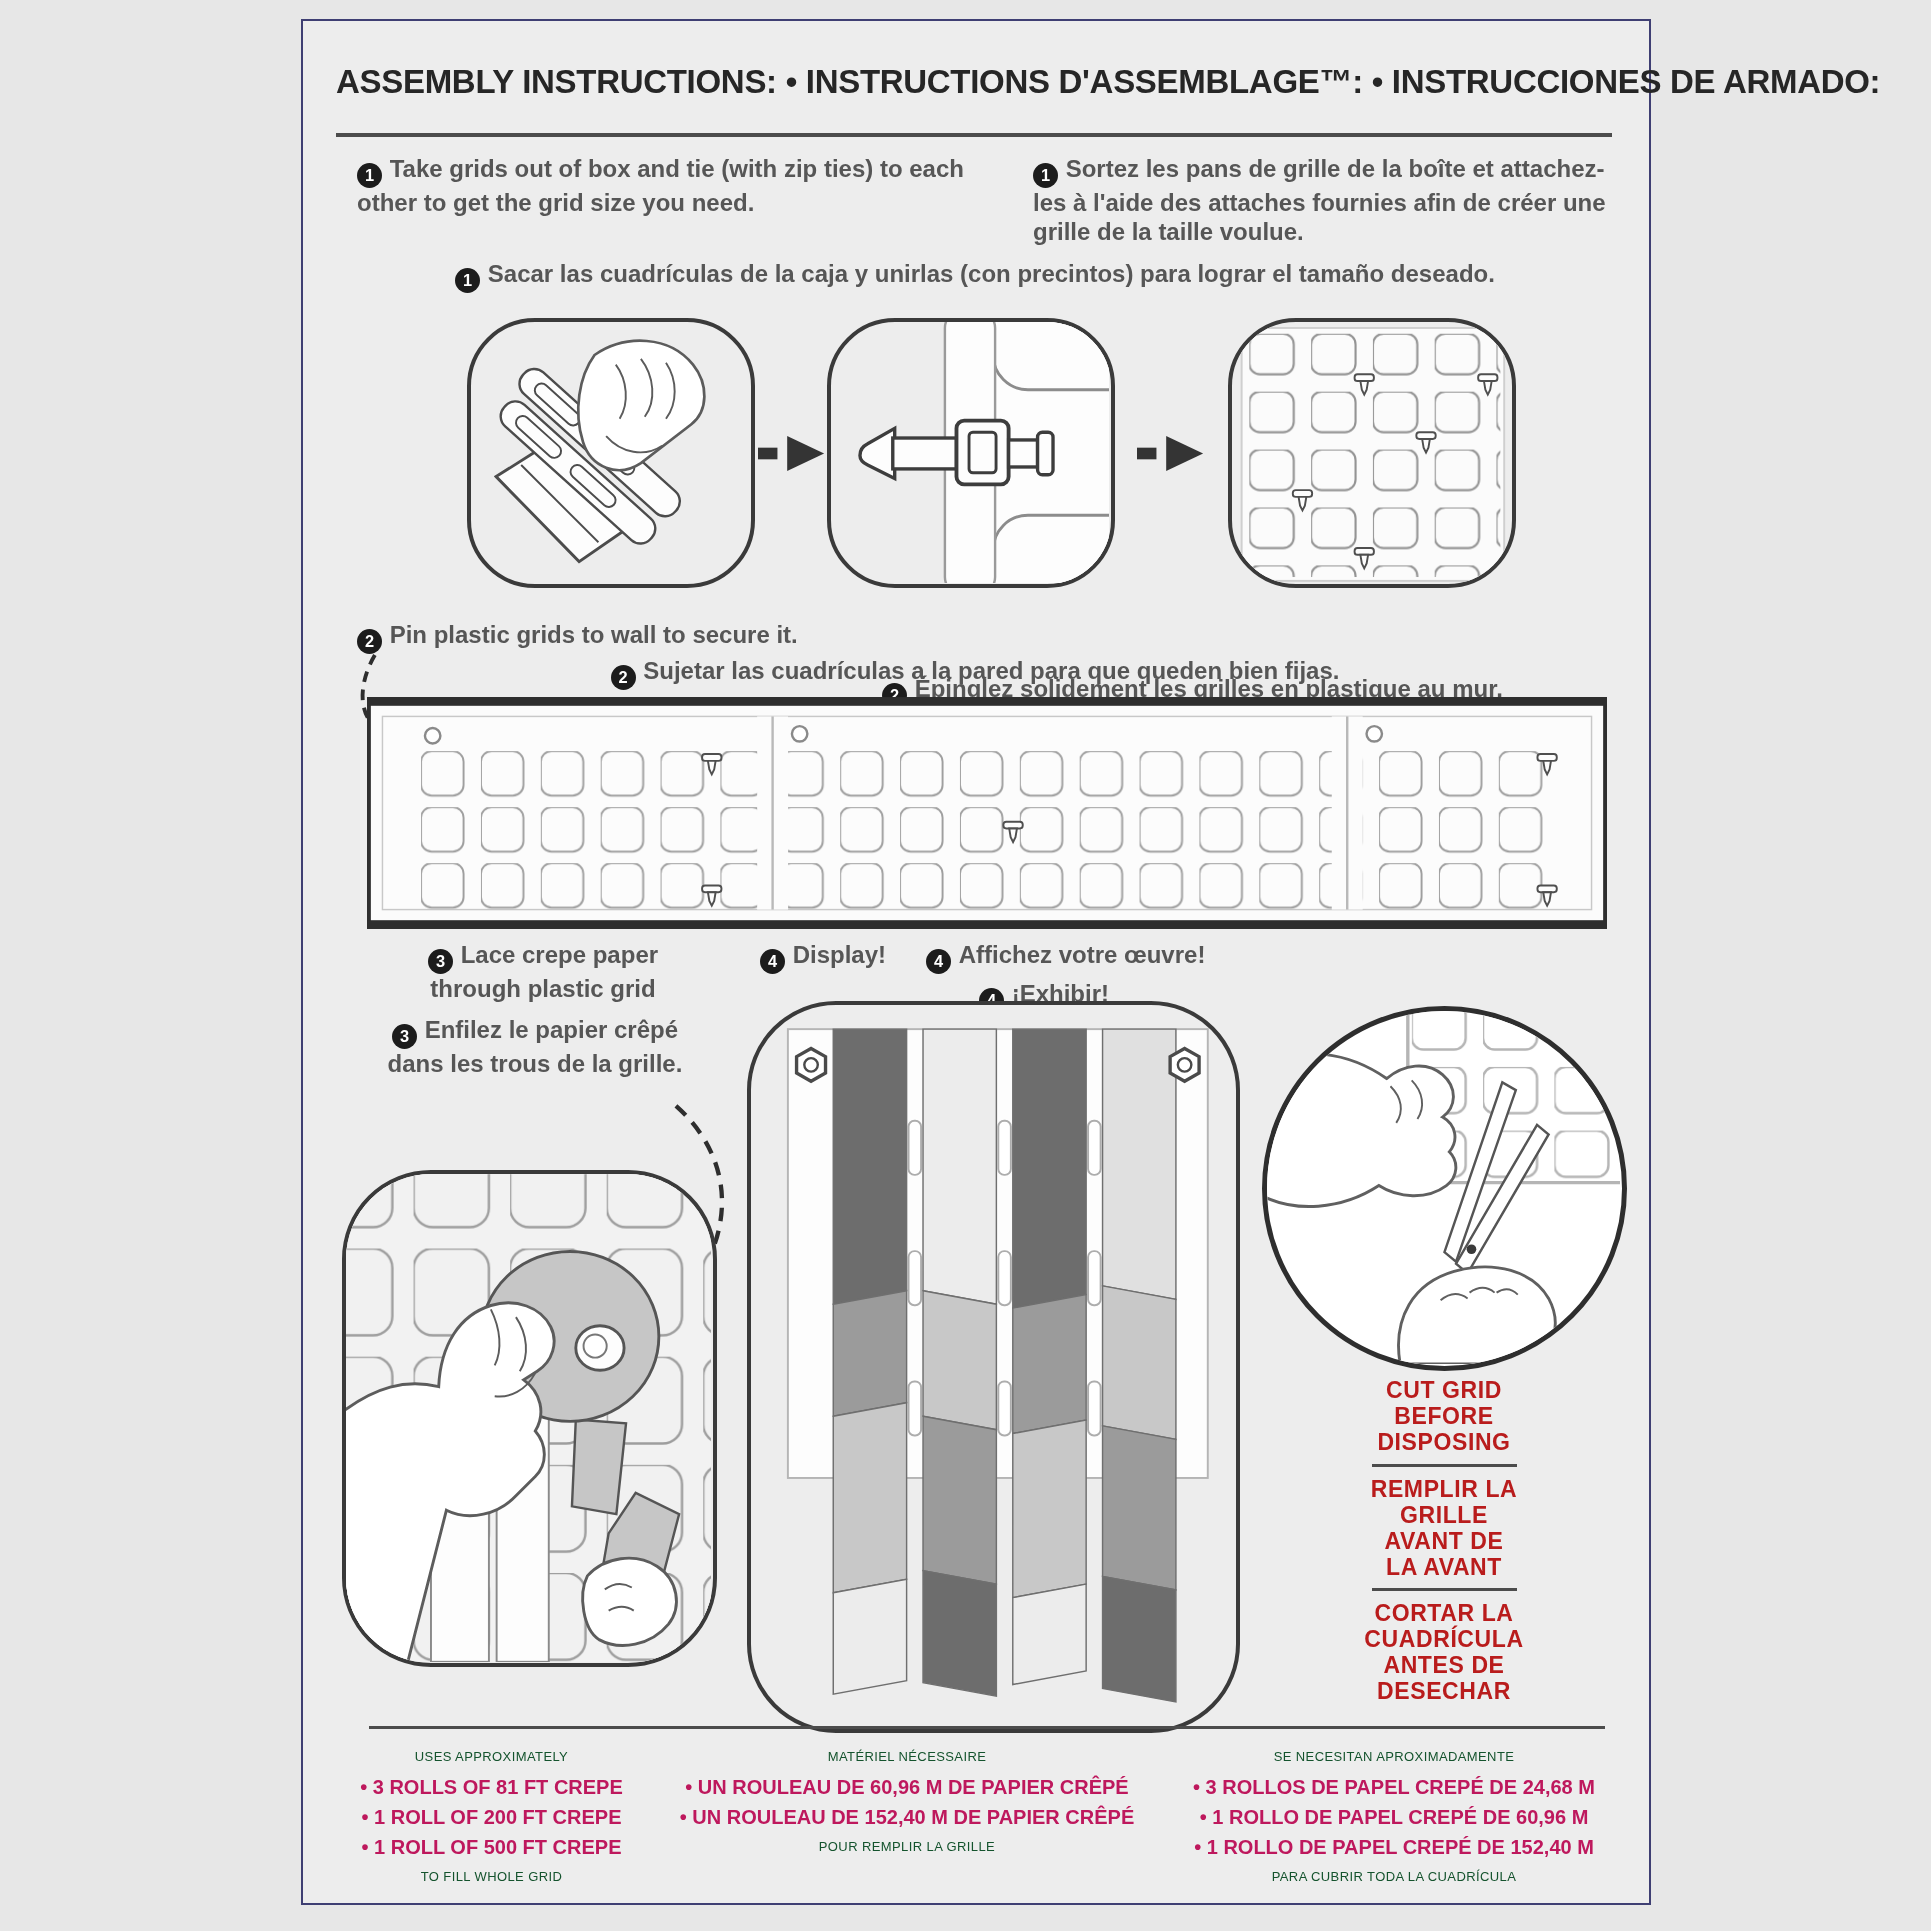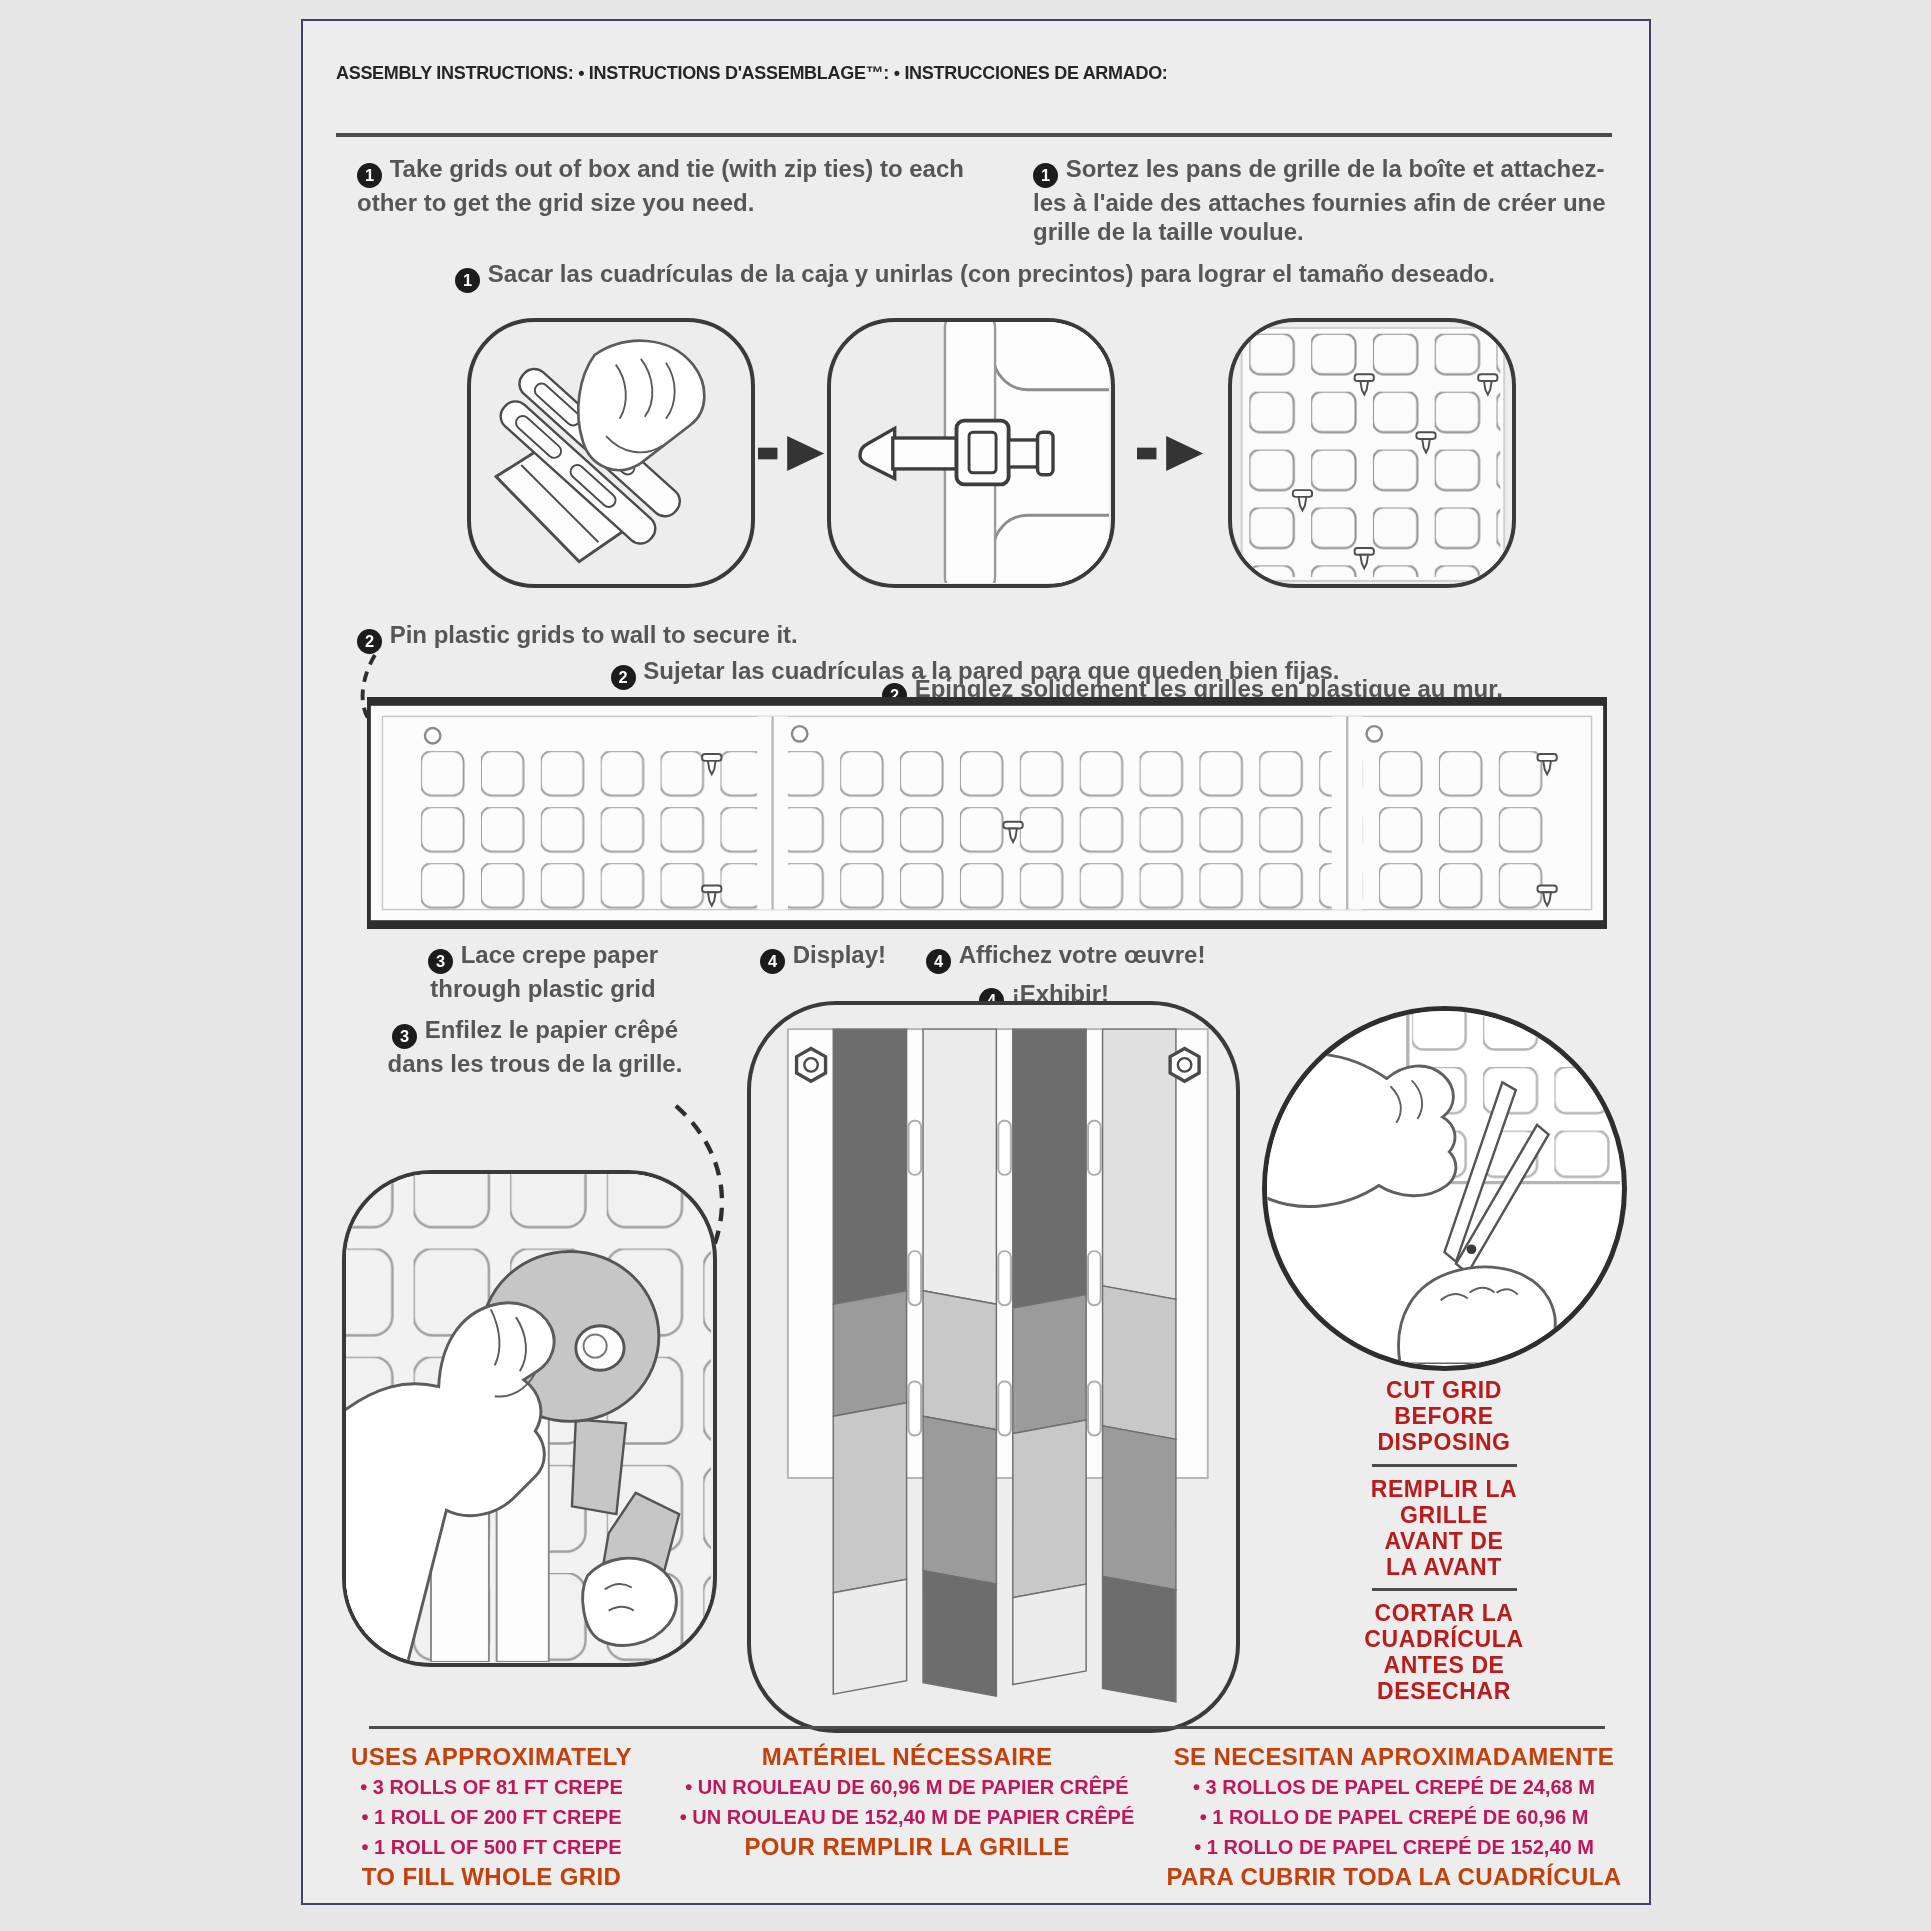--- a/index.html
+++ b/index.html
@@ -1,35 +1,35 @@
 <!DOCTYPE html>
 <html><head>
 <meta charset="utf-8">
 <style>
   html,body{margin:0;padding:0;}
   .canvas{position:relative;width:1931px;height:1931px;background:#e7e7e7;
           font-family:"Liberation Sans",sans-serif;overflow:hidden;}
   .abs{position:absolute;}
   .sheet{left:301px;top:19.3px;width:1350px;height:1886px;background:#ededed;
          border:2.9px solid #3f3f73;box-sizing:border-box;}
-  .title{font-size:18px;font-weight:bold;color:#262626;letter-spacing:-0.3px;white-space:nowrap;}
+  .title{font-size:33px;font-weight:bold;color:#262626;letter-spacing:-0.3px;white-space:nowrap;}
   .rule{background:#4c4c4c;height:3.9px;}
   .step{font-size:24px;font-weight:bold;color:#565656;line-height:29px;}
   .ctr{text-align:center;}
   .bull{display:inline-block;width:25px;height:25px;border-radius:50%;background:#1c1c1c;
         color:#ffffff;text-align:center;line-height:25px;font-size:16.4px;font-weight:bold;
         margin-right:7.7px;vertical-align:-3.9px;}
   .rpanel{position:absolute;border:4.8px solid #3a3a3a;border-radius:68px;background:#ededed;
           overflow:hidden;box-sizing:border-box;}
   .bigpanel{border-radius:89px;}
   .circlepanel{position:absolute;border:5.8px solid #2e2e2e;border-radius:50%;background:#ffffff;
           overflow:hidden;box-sizing:border-box;}
   .dispose{font-size:23px;font-weight:bold;color:#b91c1c;line-height:26px;letter-spacing:0.6px;}
   .divider{height:2.9px;background:#4c4c4c;width:145px;margin:8.7px auto;}
-  .foot-cap{font-size:24px;font-weight:bold;color:#c2410c;line-height:30px;letter-spacing:0.4px;}
+  .foot-cap{font-size:13px;font-weight:normal;color:#14532d;line-height:30px;letter-spacing:0.4px;}
   .foot-item{font-size:20px;font-weight:bold;color:#be185d;line-height:30px;}
 </style>
 </head>
 <body>
 
 <svg width="0" height="0" style="position:absolute" aria-hidden="true">
   <defs>
     <g id="pin">
       <rect x="-10" y="-9" width="20" height="7" rx="3" fill="#fdfdfd" stroke="#4f4f4f" stroke-width="2"></rect>
       <path d="M-4,-2 L4,-2 L2.5,7 L0,12 L-2.5,7 Z" fill="#fdfdfd" stroke="#4f4f4f" stroke-width="2"></path>

